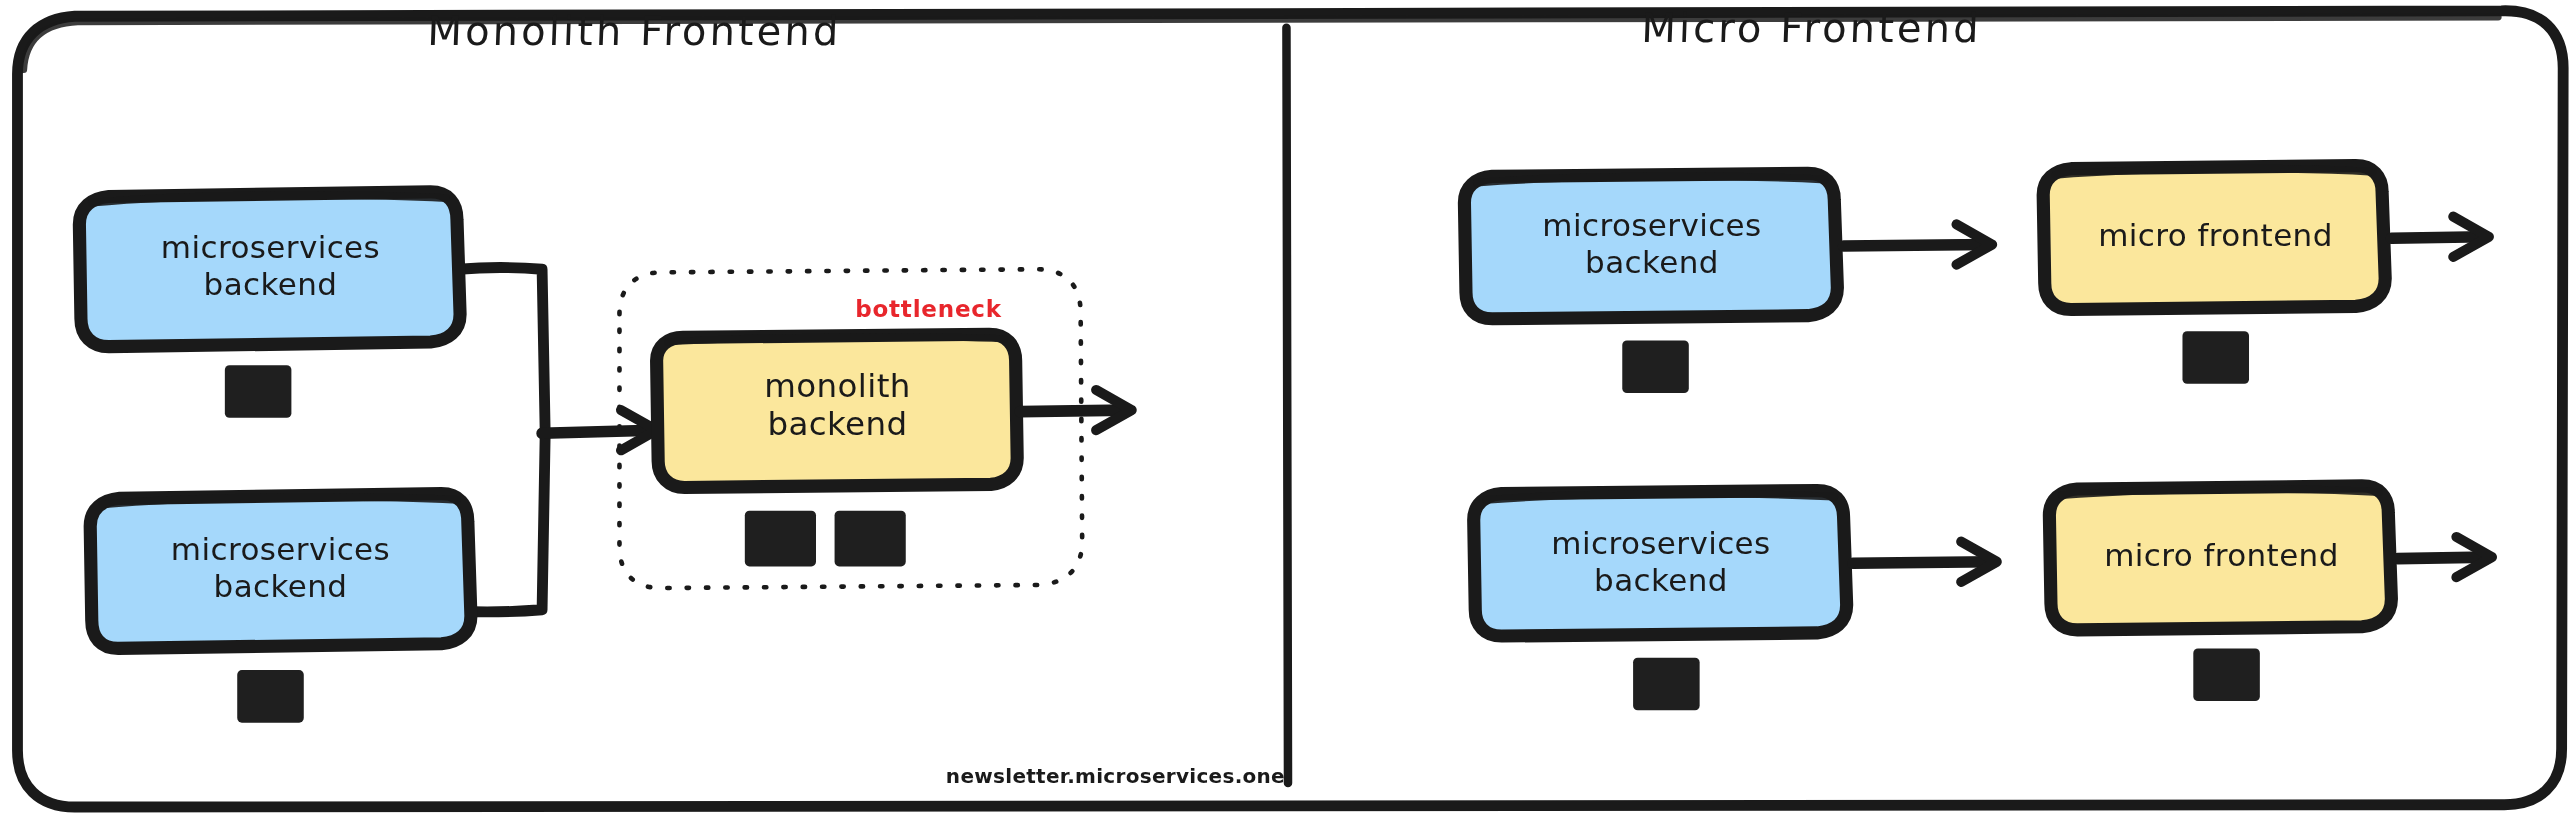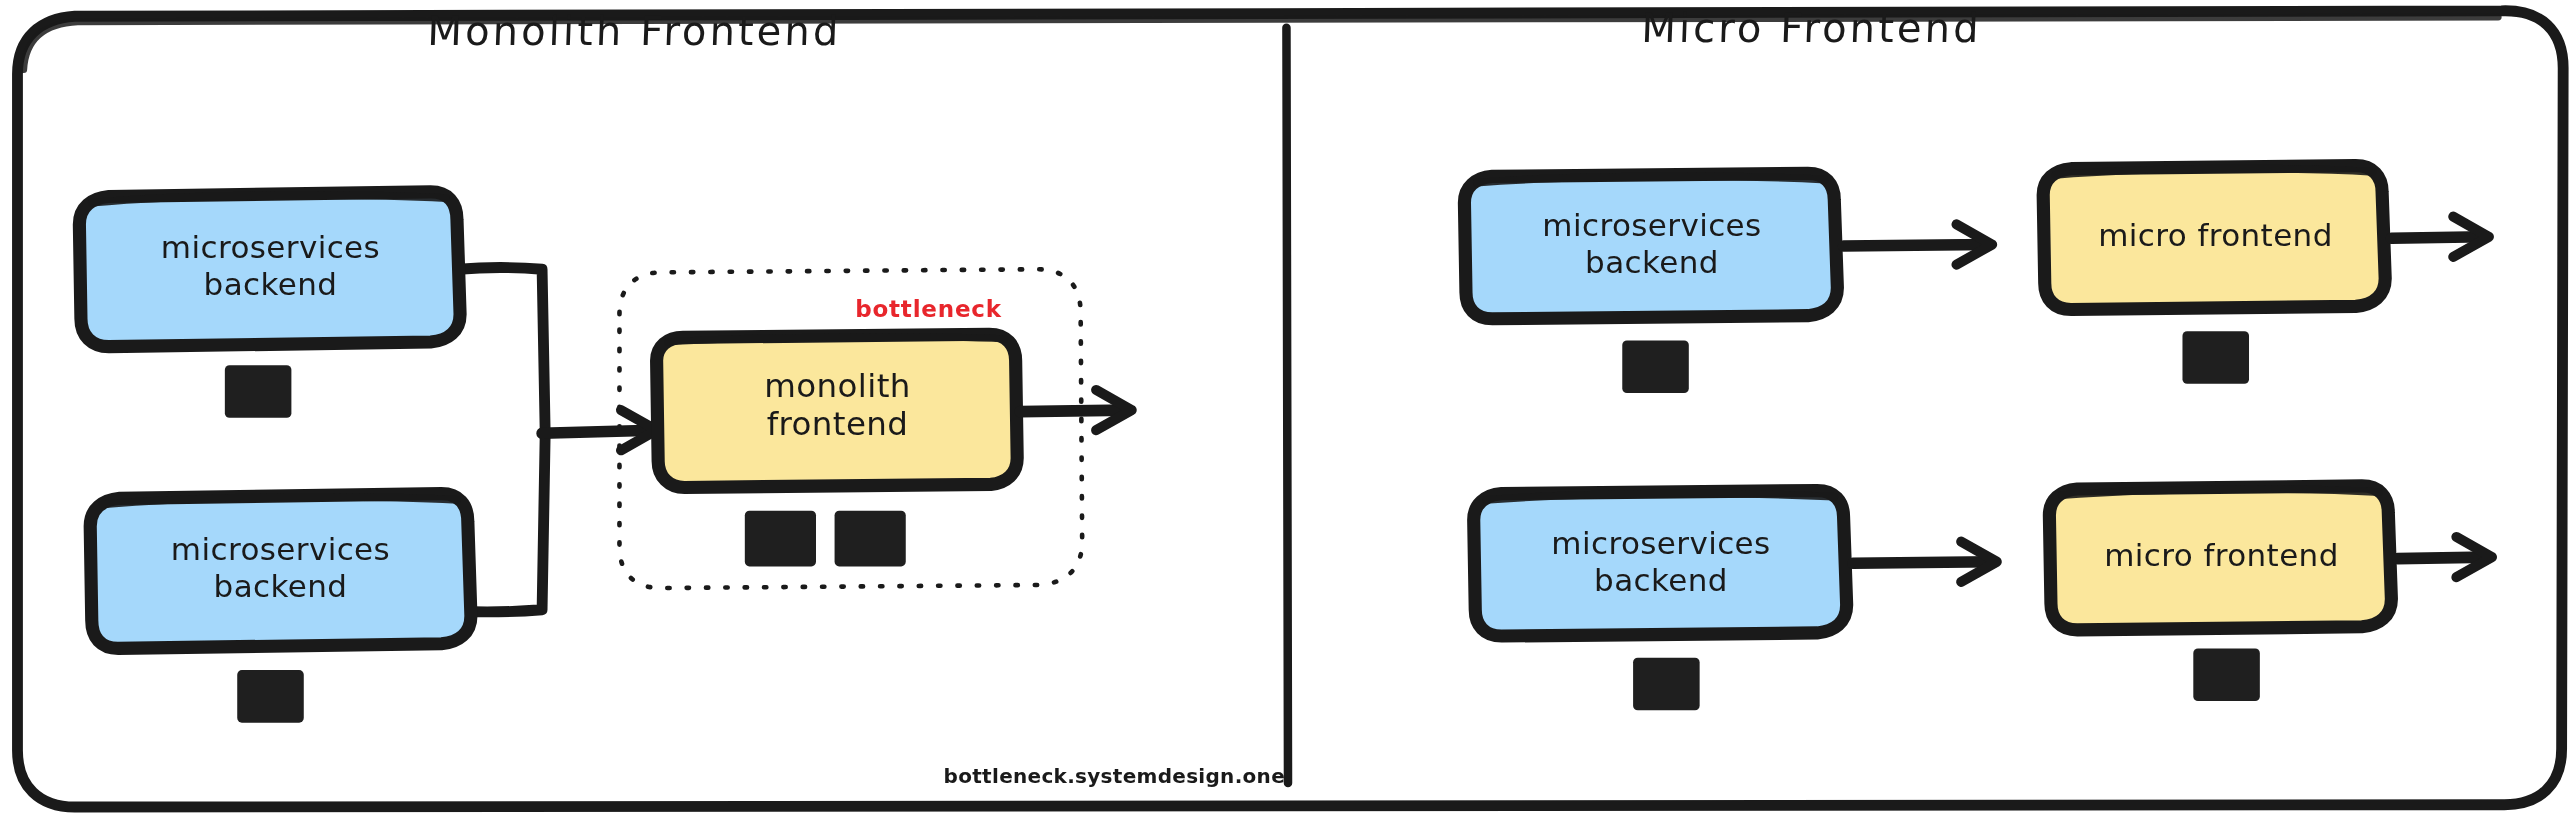--- a/index.html
+++ b/index.html
@@ -247,30 +247,30 @@
 
   <div class="lbl panel-title" style="left:1502px;top:4.6px;width:619px;">Micro Frontend</div>
 
   <div class="lbl node-label" style="left:81px;top:229px;width:379px;">microservices
 backend</div>
 
   <div class="lbl node-label" style="left:91px;top:531px;width:379px;">microservices
 backend</div>
 
   <div class="lbl node-label big" style="left:658px;top:367px;width:359px;">monolith
-frontend</div>
+backend</div>
 
   <div class="lbl bottleneck" style="left:820px;top:296px;width:217px;">bottleneck</div>
 
   <div class="lbl node-label" style="left:1466px;top:207px;width:372px;">microservices
 backend</div>
 
   <div class="lbl node-label" style="left:2045px;top:217px;width:341px;">micro frontend</div>
 
   <div class="lbl node-label" style="left:1475px;top:525px;width:372px;">microservices
 backend</div>
 
   <div class="lbl node-label" style="left:2051px;top:537px;width:341px;">micro frontend</div>
 
-  <div class="lbl footer" style="left:882px;top:765px;width:403px;text-align:right;">bottleneck.systemdesign.one</div>
+  <div class="lbl footer" style="left:882px;top:765px;width:403px;text-align:right;">newsletter.microservices.one</div>
 
 </div>
 
 
 </body></html>

